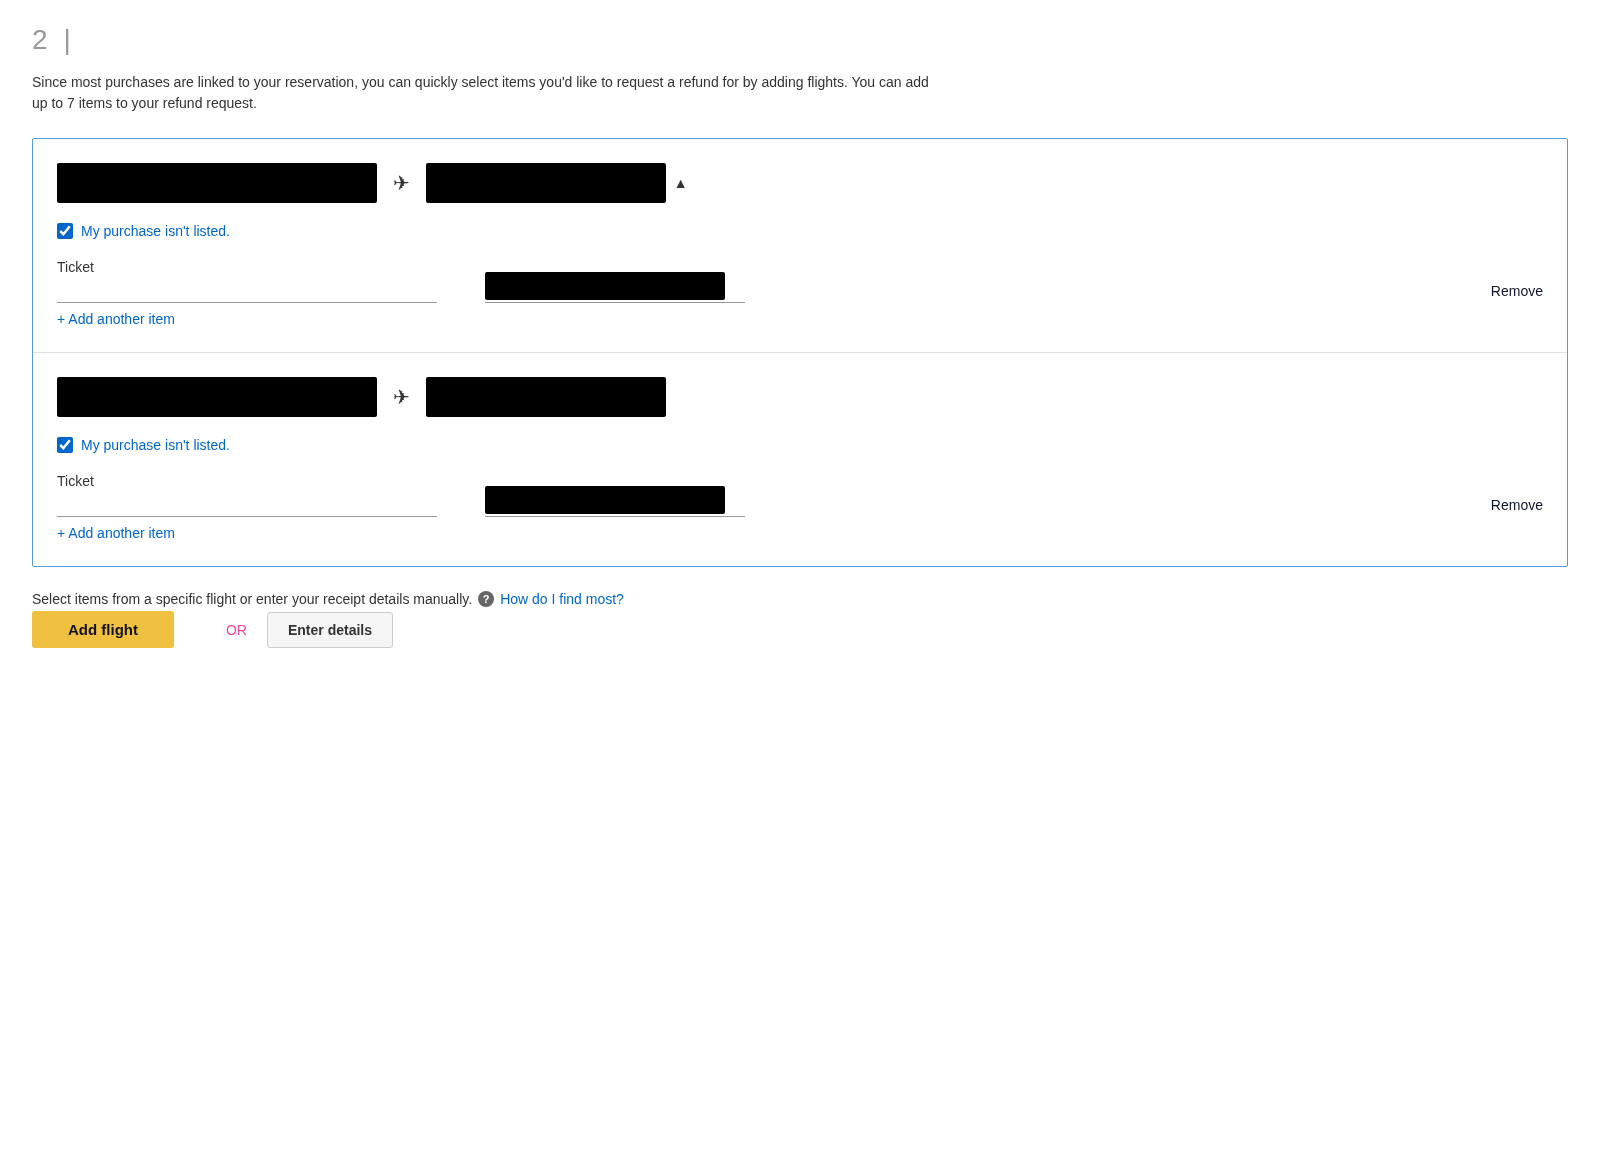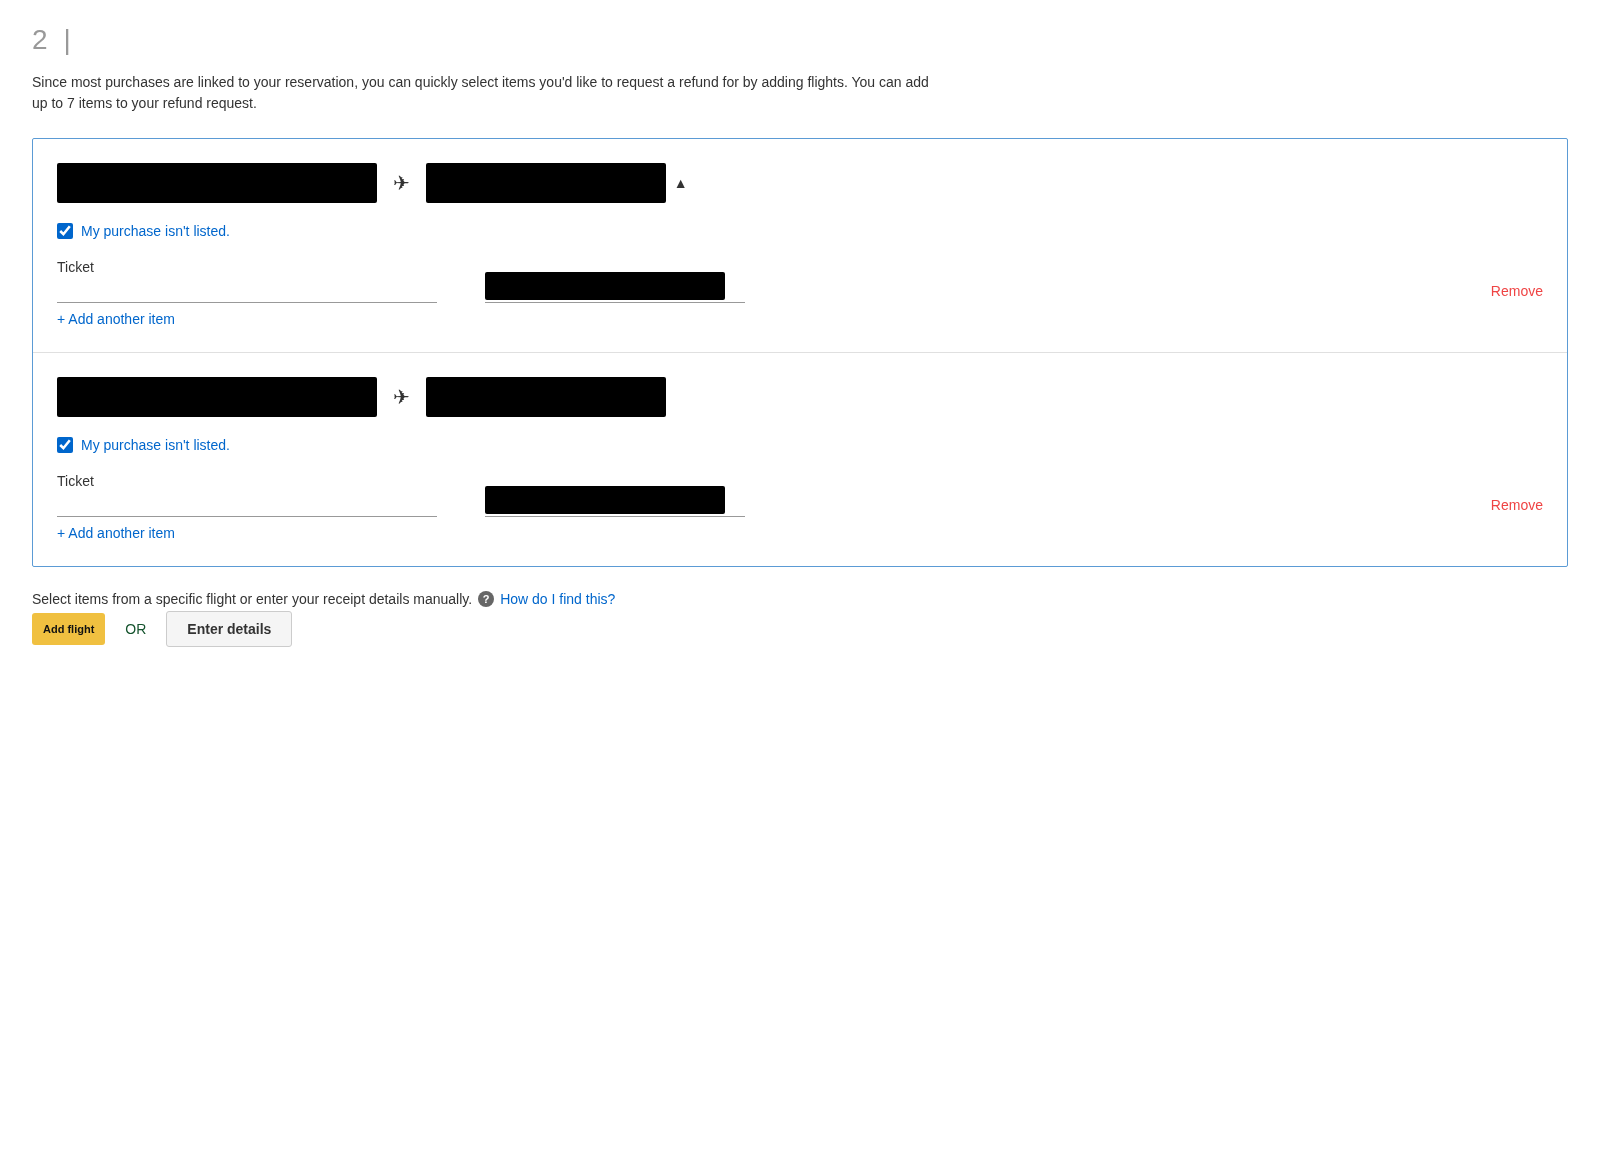--- a/index.html
+++ b/index.html
@@ -155,21 +155,21 @@
     }
 
     .amount-underline {
       border: none;
       border-bottom: 1px solid #999;
       width: 100%;
       margin-top: 2px;
     }
 
     .remove-btn {
-      color: #ef4444;
+      color: #0f172a;
       background: none;
       border: none;
       font-size: 14px;
       cursor: pointer;
       text-decoration: none;
       padding: 4px 0;
     }
 
     .add-item-btn {
       color: #0066cc;
@@ -221,31 +221,32 @@
 
     .action-row {
       display: flex;
       align-items: center;
       gap: 20px;
     }
 
     .add-flight-btn {
       background: #f0c040;
       border: none;
-      padding: 10px 11px;
-      font-size: 11px;
+      padding: 10px 36px;
+      font-size: 15px;
       font-weight: 600;
       color: #111;
       cursor: pointer;
       border-radius: 3px;
     }
 
     .or-text {
       font-size: 14px;
-      color: #14532d;
+      color: #ec4899;
+      margin-left: 32px;
     }
 
     .enter-details-btn {
       background: #f5f5f5;
       border: 1px solid #ccc;
       padding: 9px 20px;
       font-size: 14px;
       color: #333;
       cursor: pointer;
       border-radius: 3px;
@@ -349,20 +350,20 @@
     </div>
 
     <button class="add-item-btn">+ Add another item</button>
   </div>
 
 </div>
 
 <div class="footer-text">
   <span>Select items from a specific flight or enter your receipt details manually.</span>
   <span class="help-icon">?</span>
-  <a class="how-find-link">How do I find this?</a>
+  <a class="how-find-link">How do I find most?</a>
 </div>
 
 <div class="action-row">
   <button class="add-flight-btn">Add flight</button>
   <span class="or-text">OR</span>
   <button class="enter-details-btn">Enter details</button>
 </div>
 
 </body></html>

